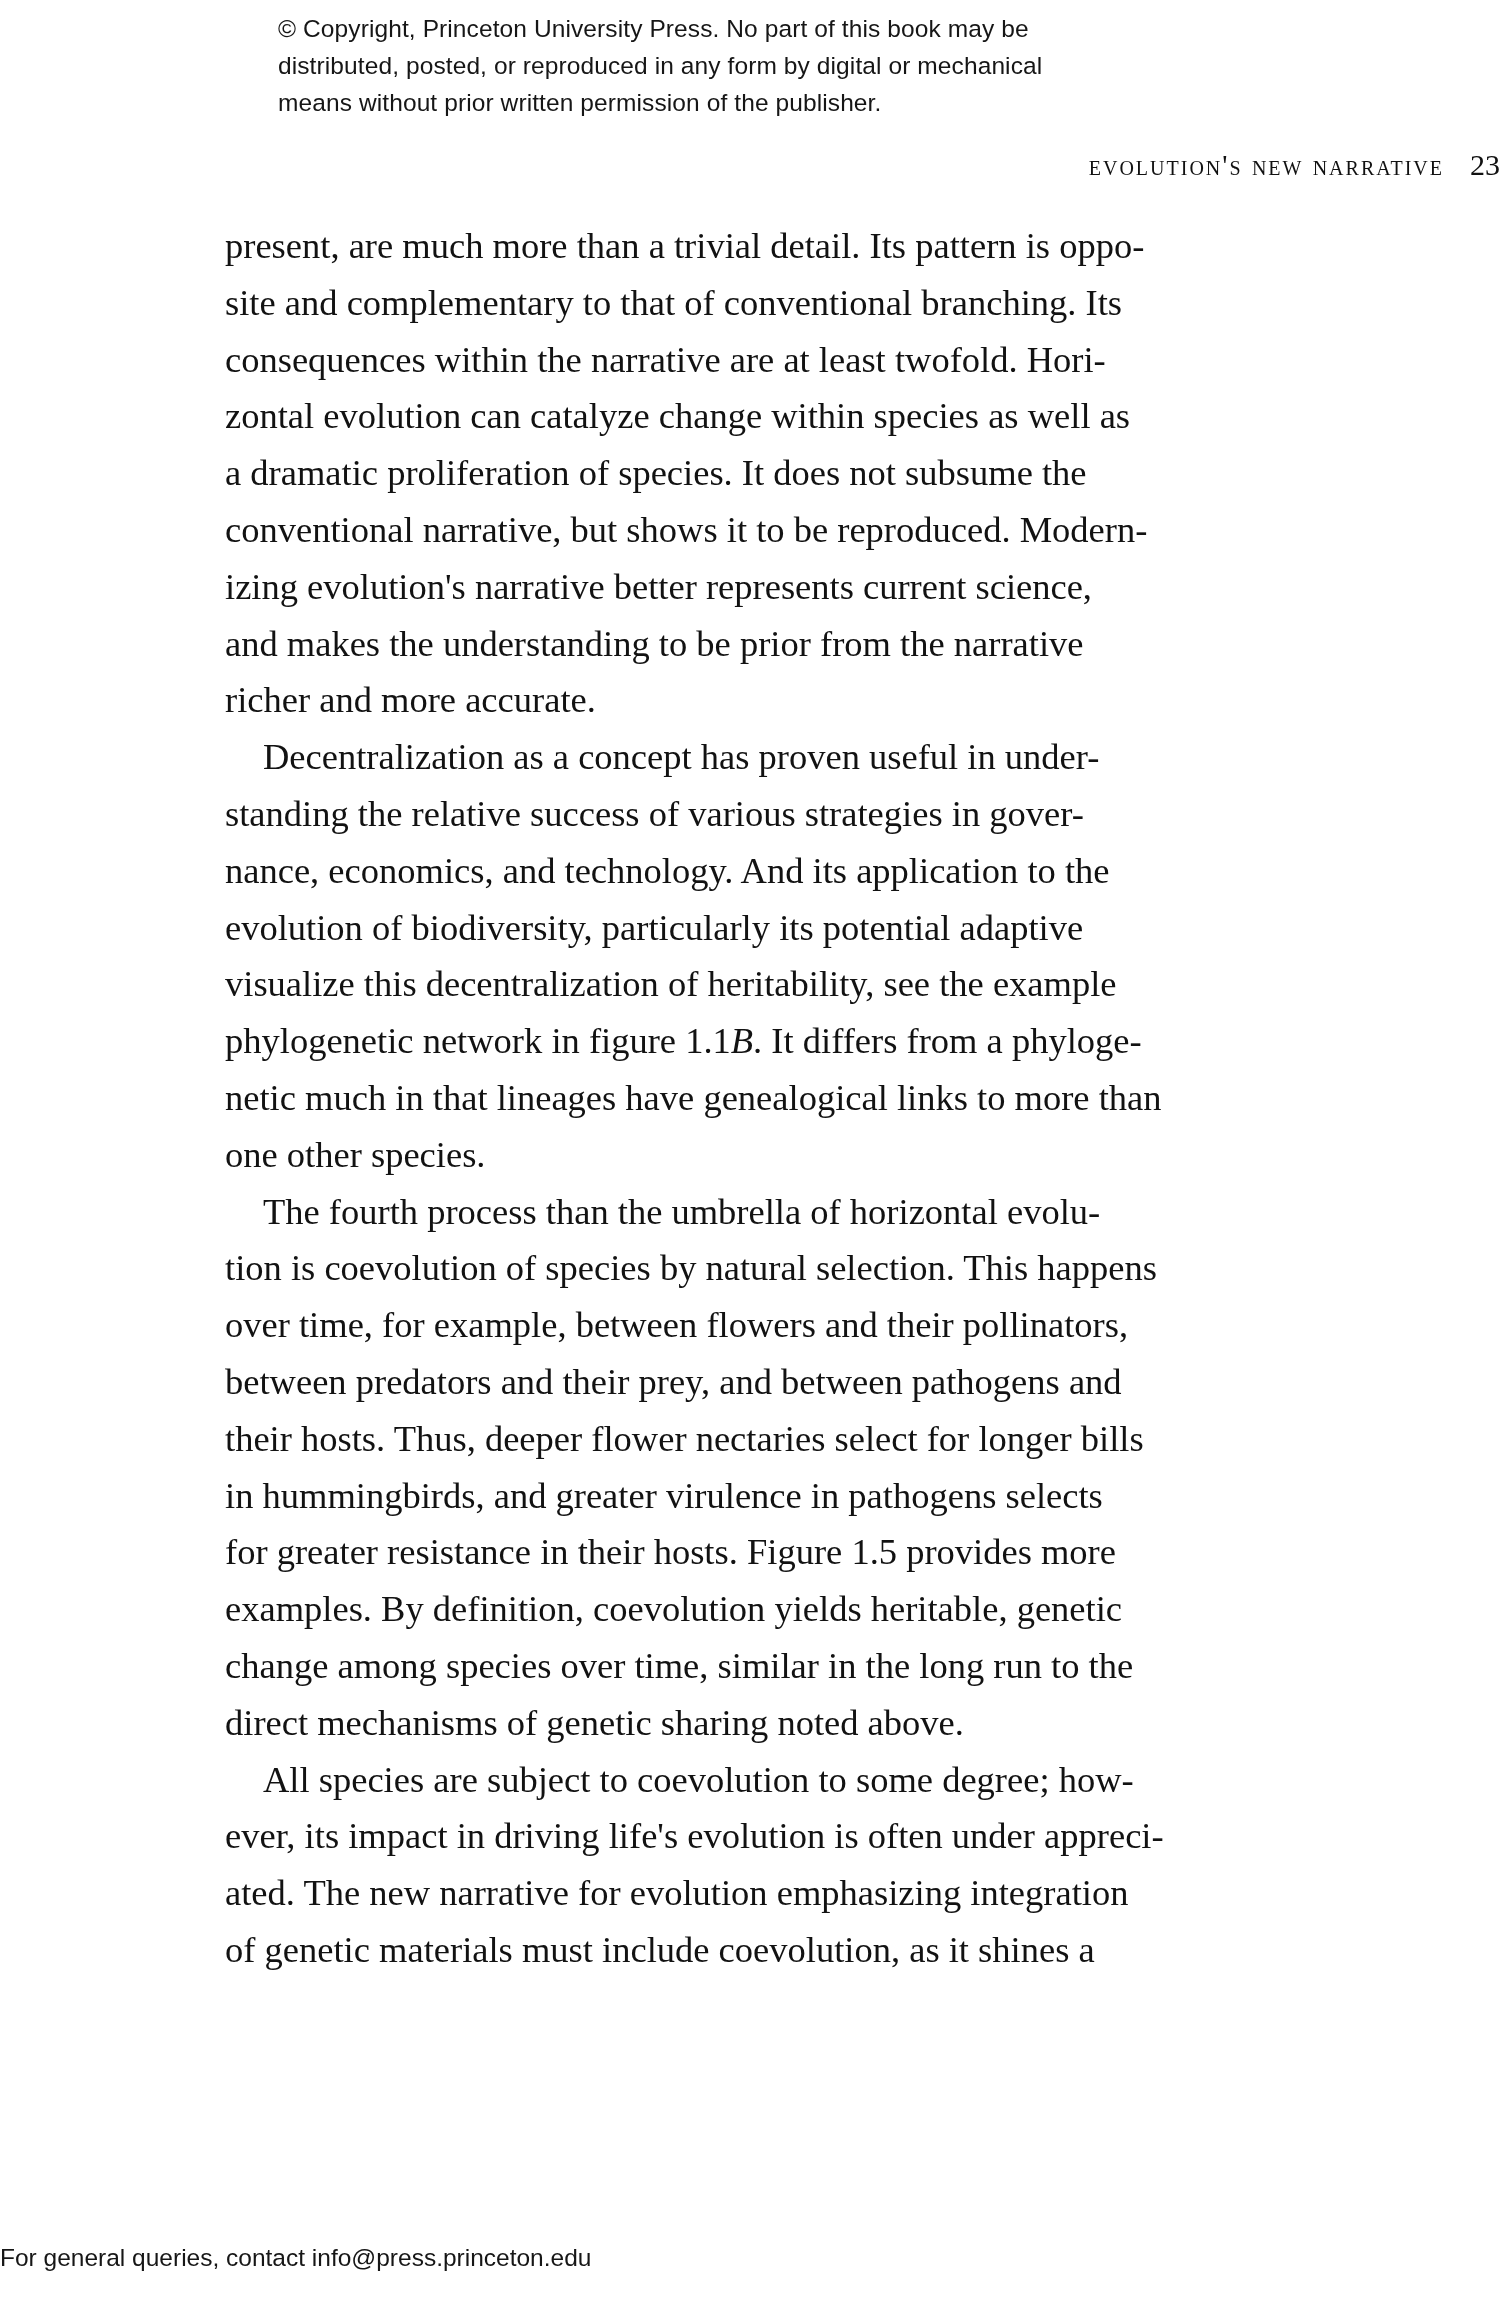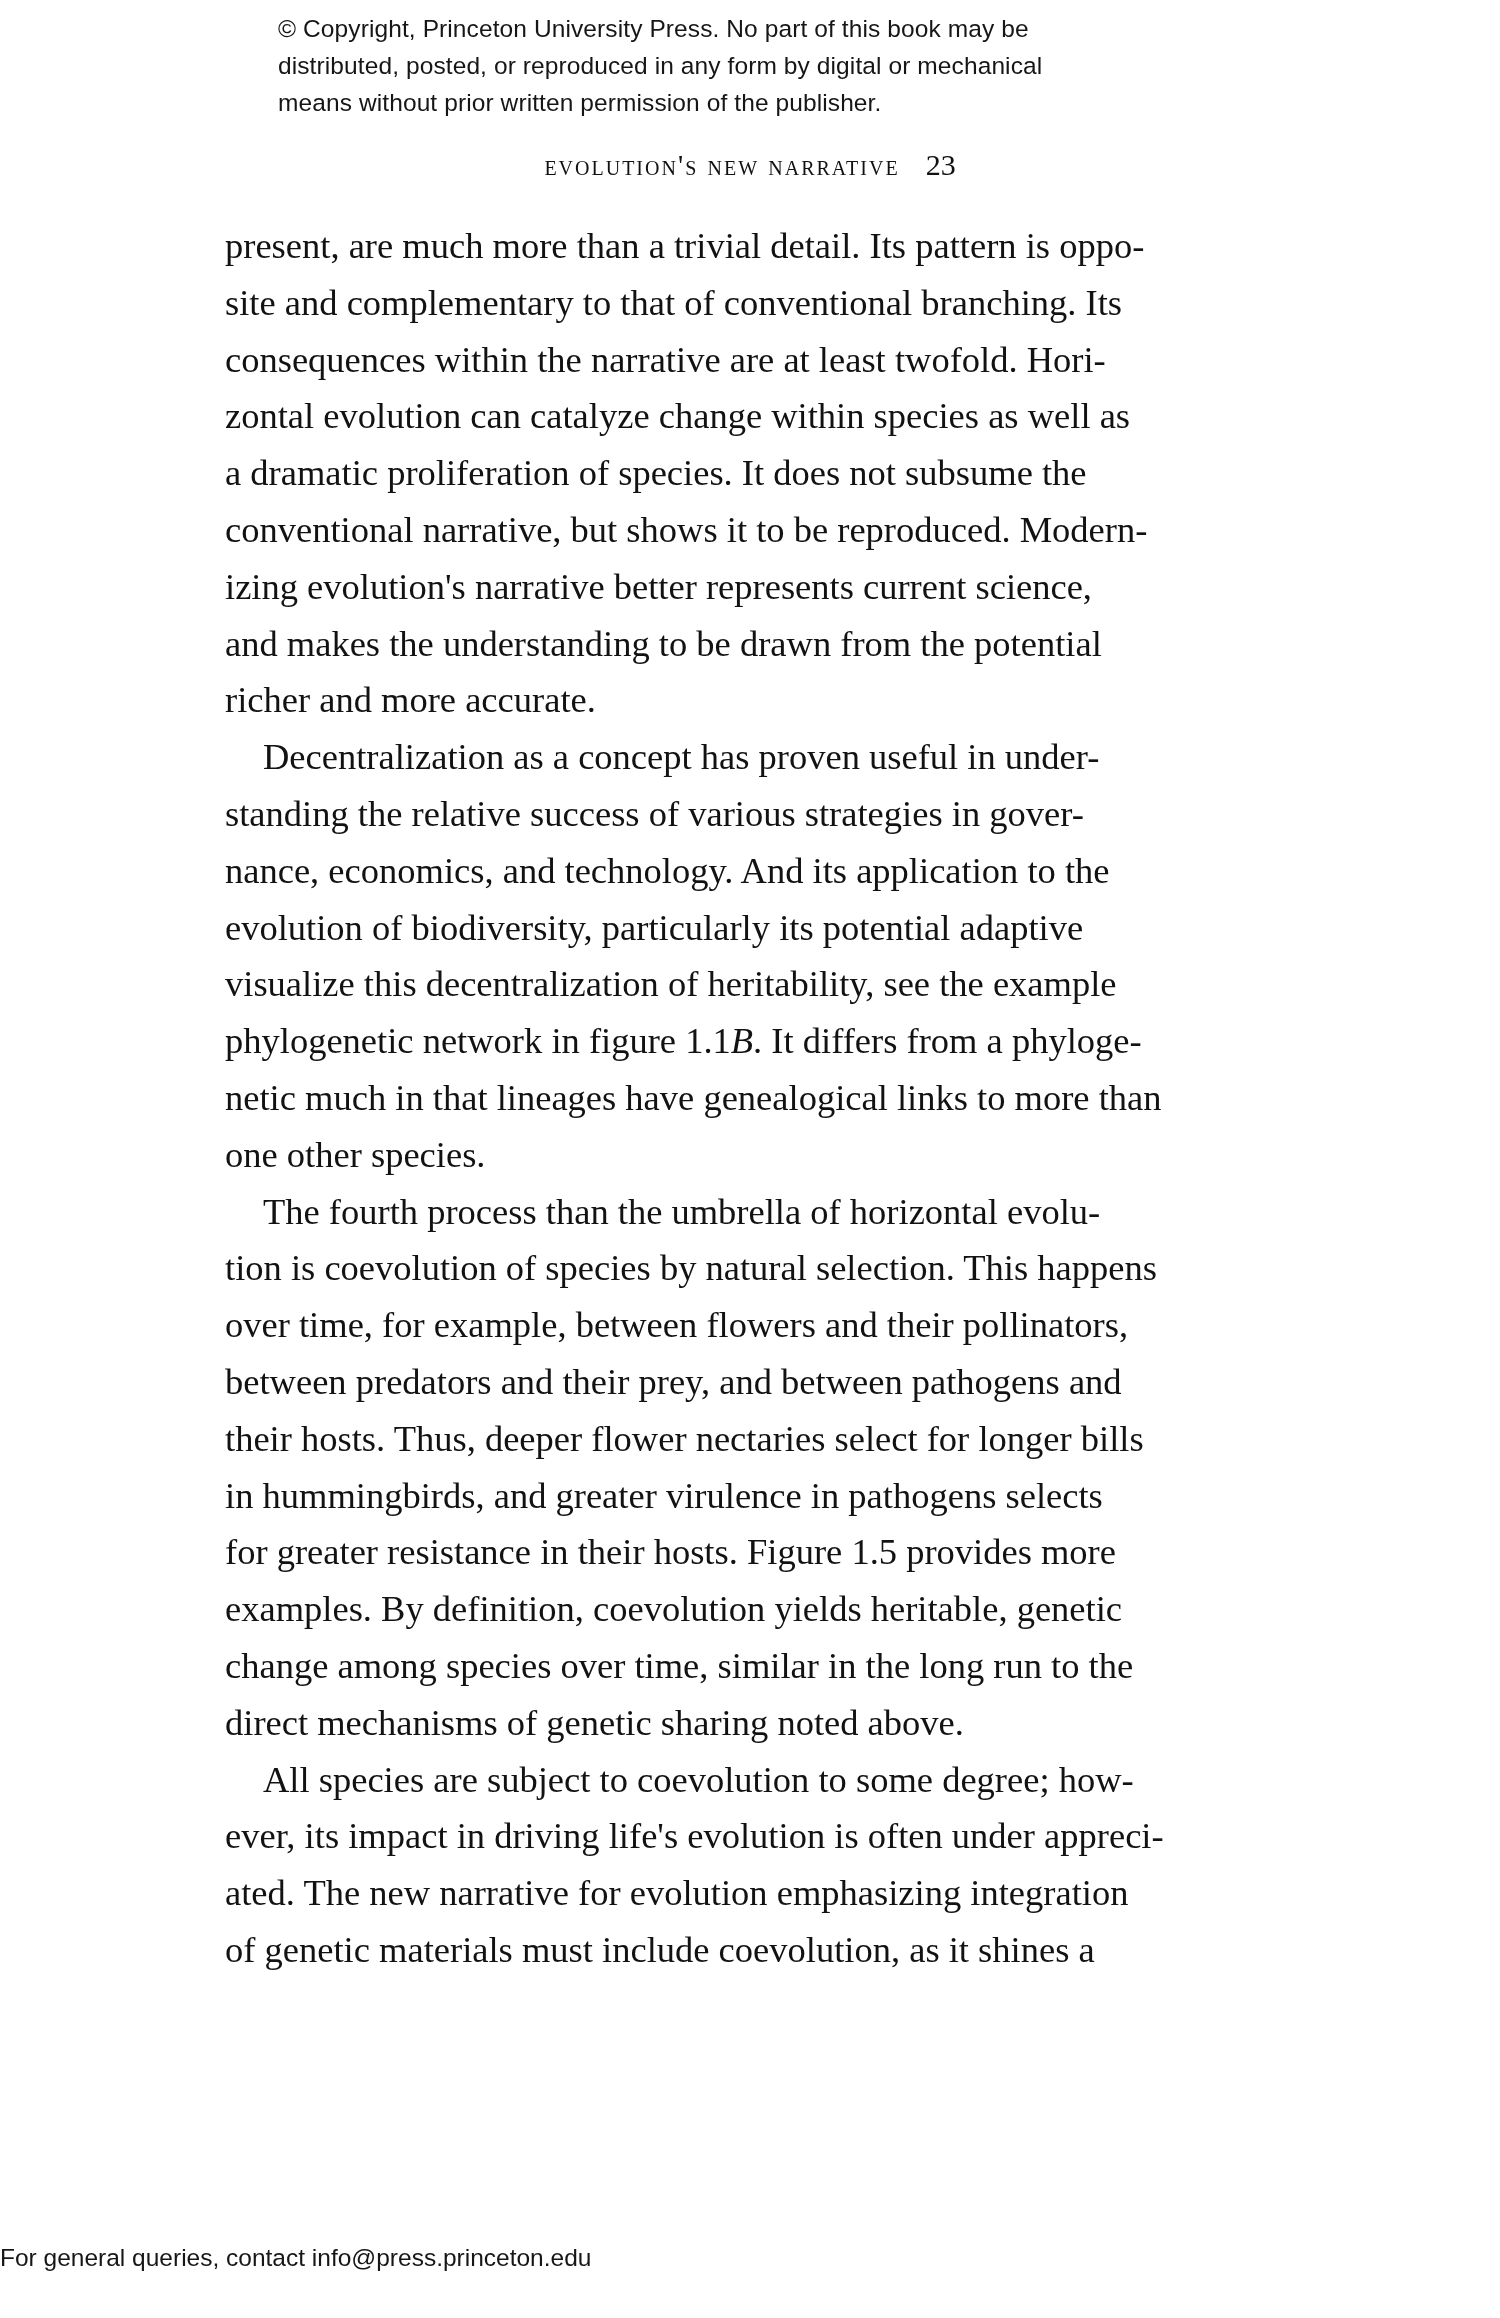--- a/index.html
+++ b/index.html
@@ -30,21 +30,21 @@
     letter-spacing: 0.1px;
   }
   .copyright-block .cline { display: block; white-space: nowrap; }
 
   
   .running-head {
     position: absolute;
     left: 0;
     right: 0;
     top: 148px;
-    text-align: center;
+    text-align: right;
     font-family: "Liberation Serif", serif;
     font-size: 27px;
     color: #111111;
   }
   .running-head .rh-title {
     font-variant: small-caps;
     text-transform: lowercase;
     letter-spacing: 2.0px;
     font-size: 29px;
   }
@@ -103,21 +103,21 @@
   <div class="body-column">
 
     <div>
       <span class="body-line">present, are much more than a trivial detail. Its pattern is oppo-</span>
       <span class="body-line">site and complementary to that of conventional branching. Its</span>
       <span class="body-line">consequences within the narrative are at least twofold. Hori-</span>
       <span class="body-line">zontal evolution can catalyze change within species as well as</span>
       <span class="body-line">a dramatic proliferation of species. It does not subsume the</span>
       <span class="body-line">conventional narrative, but shows it to be reproduced. Modern-</span>
       <span class="body-line">izing evolution's narrative better represents current science,</span>
-      <span class="body-line">and makes the understanding to be drawn from the potential</span>
+      <span class="body-line">and makes the understanding to be prior from the narrative</span>
       <span class="body-line">richer and more accurate.</span>
     </div>
 
     <div>
       <span class="body-line indent">Decentralization as a concept has proven useful in under-</span>
       <span class="body-line">standing the relative success of various strategies in gover-</span>
       <span class="body-line">nance, economics, and technology. And its application to the</span>
       <span class="body-line">evolution of biodiversity, particularly its potential adaptive</span>
       <span class="body-line">visualize this decentralization of heritability, see the example</span>
       <span class="body-line"><span>phylogenetic network in figure 1.1<span class="italic">B</span>. It differs from a phyloge-</span></span>

